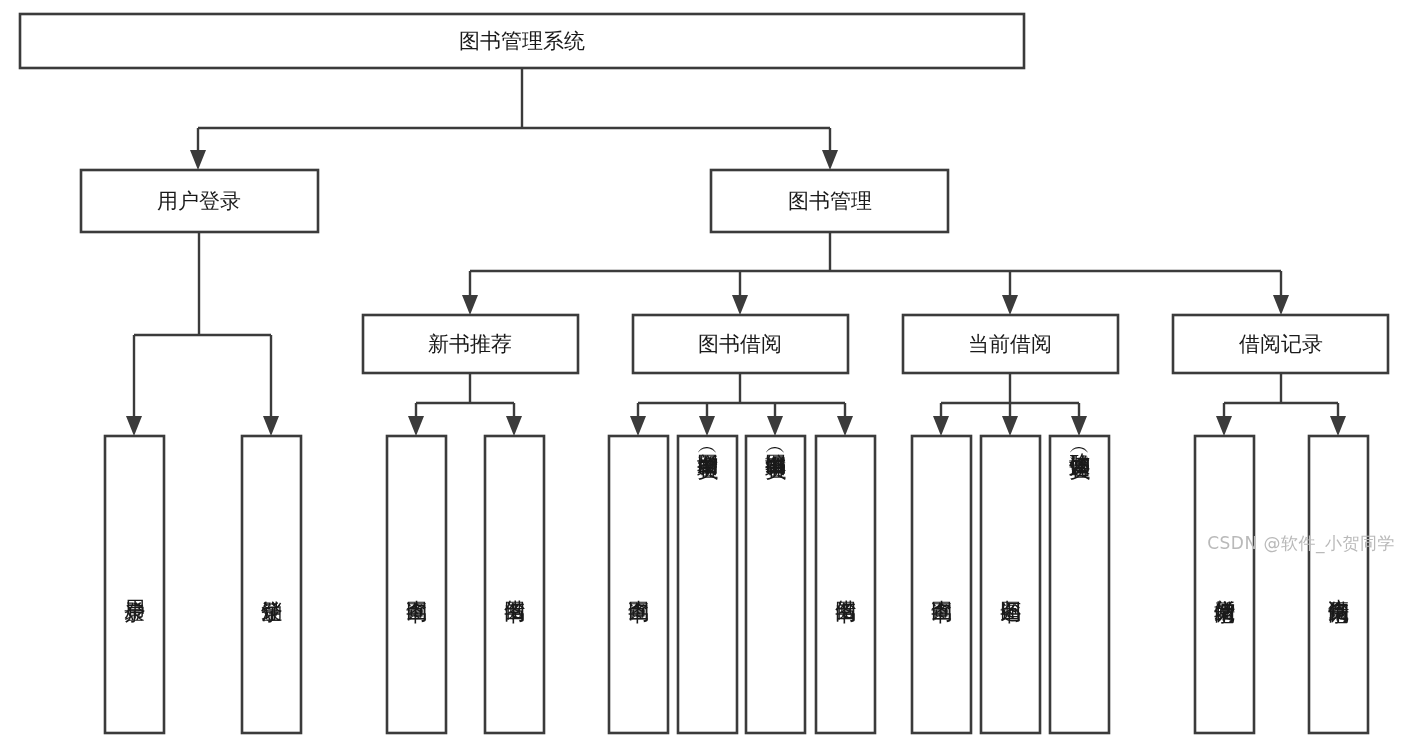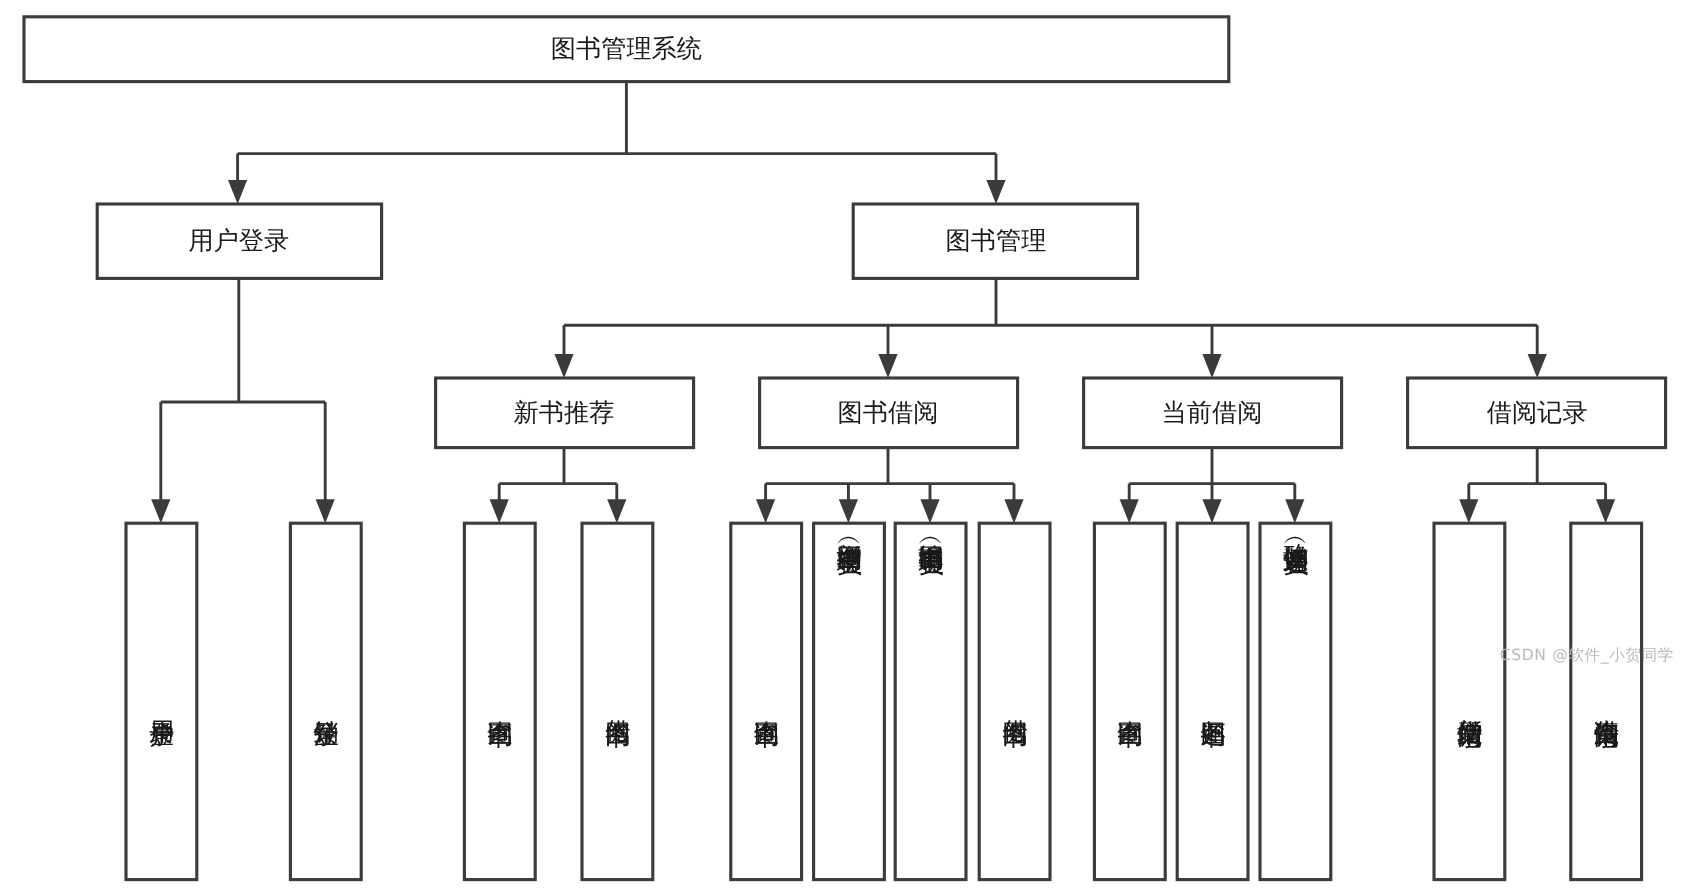--- a/index.html
+++ b/index.html
@@ -40,21 +40,21 @@
   }
   .arrow-head {
     fill: #3b3b3b;
     stroke: none;
   }
   .watermark {
     position: absolute;
     right: 10px;
     bottom: 7px;
     font-family: "DejaVu Sans", "Liberation Sans", sans-serif;
-    font-size: 13px;
+    font-size: 17px;
     color: #b9b9b9;
     letter-spacing: 0.5px;
     white-space: nowrap;
     user-select: none;
   }
   .vtext-fo {
     overflow: visible;
   }
   .vtext {
     writing-mode: vertical-rl;

